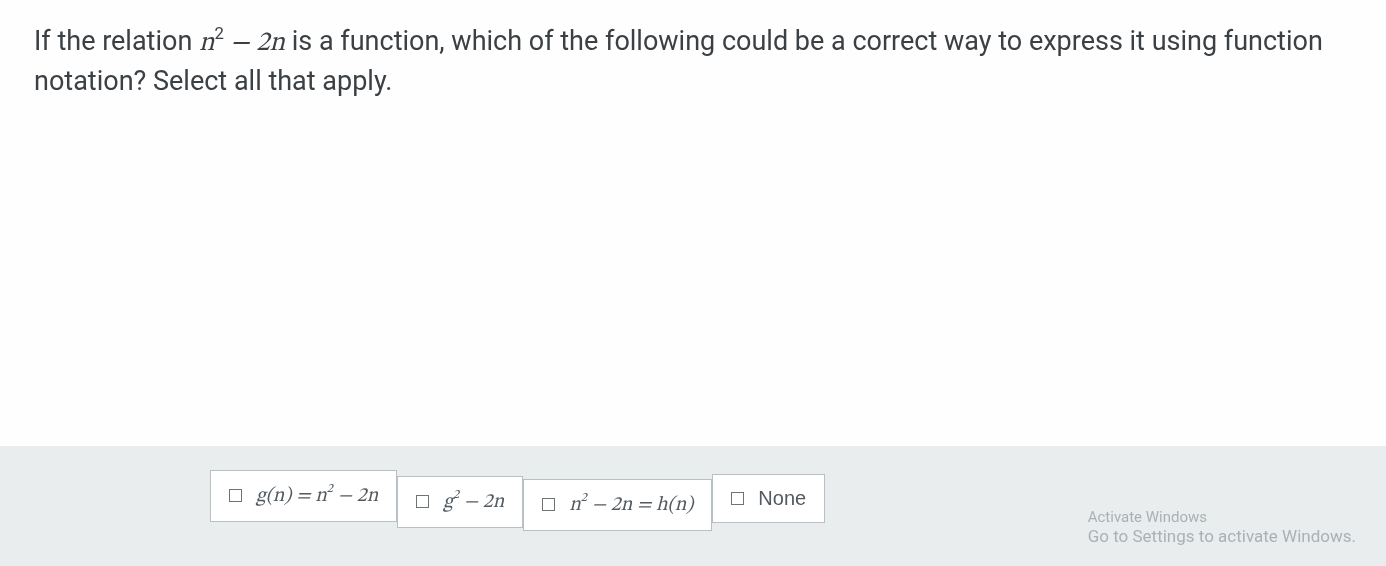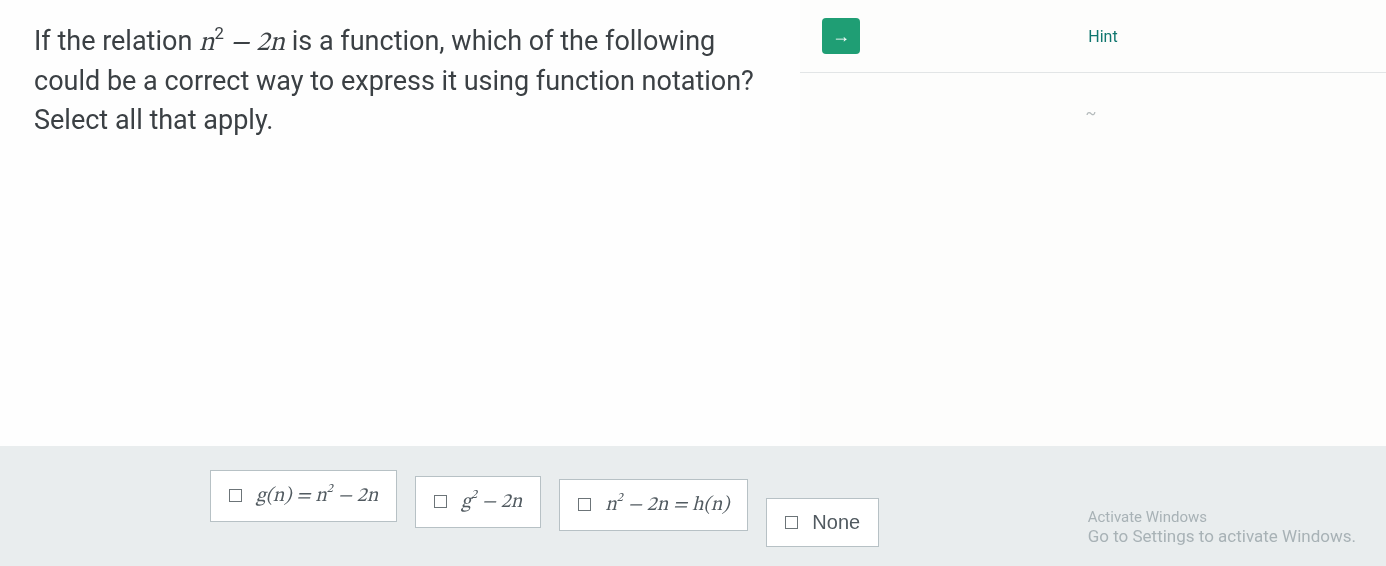--- a/index.html
+++ b/index.html
@@ -1,38 +1,38 @@
 <!DOCTYPE html>
 <html><head>
   <meta charset="utf-8">
   <style>
     * { box-sizing: border-box; margin: 0; padding: 0; }
     html, body { width: 1386px; height: 566px; font-family: "Segoe UI", Roboto, "Helvetica Neue", Arial, sans-serif; background:#d9dee1; overflow:hidden; }
     body { position: relative; }
     .shell { position:absolute; inset:0; }
-    .panels { display:flex; height:100%; }
+    .panels { display:flex; height:100%;flex-direction:column; }
     .left { flex: 0 0 800px; background:#fefefe; padding: 22px 28px 0 34px; position:relative; display:flex; flex-direction:column; }
     .right { flex: 1; background:#fdfdfc; position:relative; }
     .question { font-size: 27px; line-height: 1.45; color:#3b4044; font-weight:400; }
     .math-i { font-style: italic; font-family: "Cambria Math", "STIX Two Math", "Times New Roman", serif; }
     sup { font-size:0.62em; vertical-align: super; position:relative; top: -0.05em;}
     .spacer { flex:1; }
     .earn { display:flex; align-items:center; gap:6px; color:#a9b0b4; font-size:13px; margin-bottom:30px; margin-top:10px;}
     .earn .dot { width:12px; height:12px; border-radius:50%; background:#b7bdc0; display:inline-block; }
     .hint-bar { display:flex; align-items:center; padding: 18px 0 18px 22px; border-bottom:1px solid #e2e5e6; }
     .hint-btn { width:38px; height:36px; background:#1f9e74; border-radius:4px; display:flex; align-items:center; justify-content:center; color:#fff; font-weight:700; font-size:18px; cursor:pointer;}
     .hint-title { flex:1; text-align:center; color:#0f766e; font-size:16px; padding-right:40px;}
     .hint-body { padding: 30px 26px 0 22px; font-size:25px; color:#3b4044; line-height:1.4;}
     .hint-body .tilde { text-align:center; color:#b5bbbc; font-size:16px; margin-bottom:6px;}
     
-    .answers { position:absolute; left:0; right:0; bottom:0; height:120px; background:#e9edee; padding-top:24px; padding-left:210px; display:flex; gap:18px; align-items:flex-start; }
+    .answers { position:absolute; left:0; right:0; bottom:0; height:120px; background:#e9edee; padding-top:24px; padding-left:210px; display:flex; align-items:flex-start; }
     .choice { background:#fff; border:1px solid #b7c1c5; padding: 12px 18px; display:flex; align-items:center; gap:14px; font-size:20px; color:#515a60; font-family: "Cambria Math","STIX Two Math","Times New Roman",serif; cursor:pointer;}
     .choice:nth-child(2){ margin-top:6px;}
     .choice:nth-child(3){ margin-top:9px;}
-    .choice:nth-child(4){ margin-top:28px;}
+    .choice:nth-child(4){ margin-top:4px;}
     .chk { width:13px; height:13px; border:1.5px solid #6c7478; display:inline-block; flex-shrink:0;}
     .choice-text { white-space:nowrap; }
     .watermark { position:absolute; right:30px; bottom:20px; text-align:left; color:#a8b2b6; pointer-events:none;}
     .watermark .l1 { font-size:15px; }
     .watermark .l2 { font-size:17px; }
   </style>
 </head>
 <body>
 
 <div class="shell">

